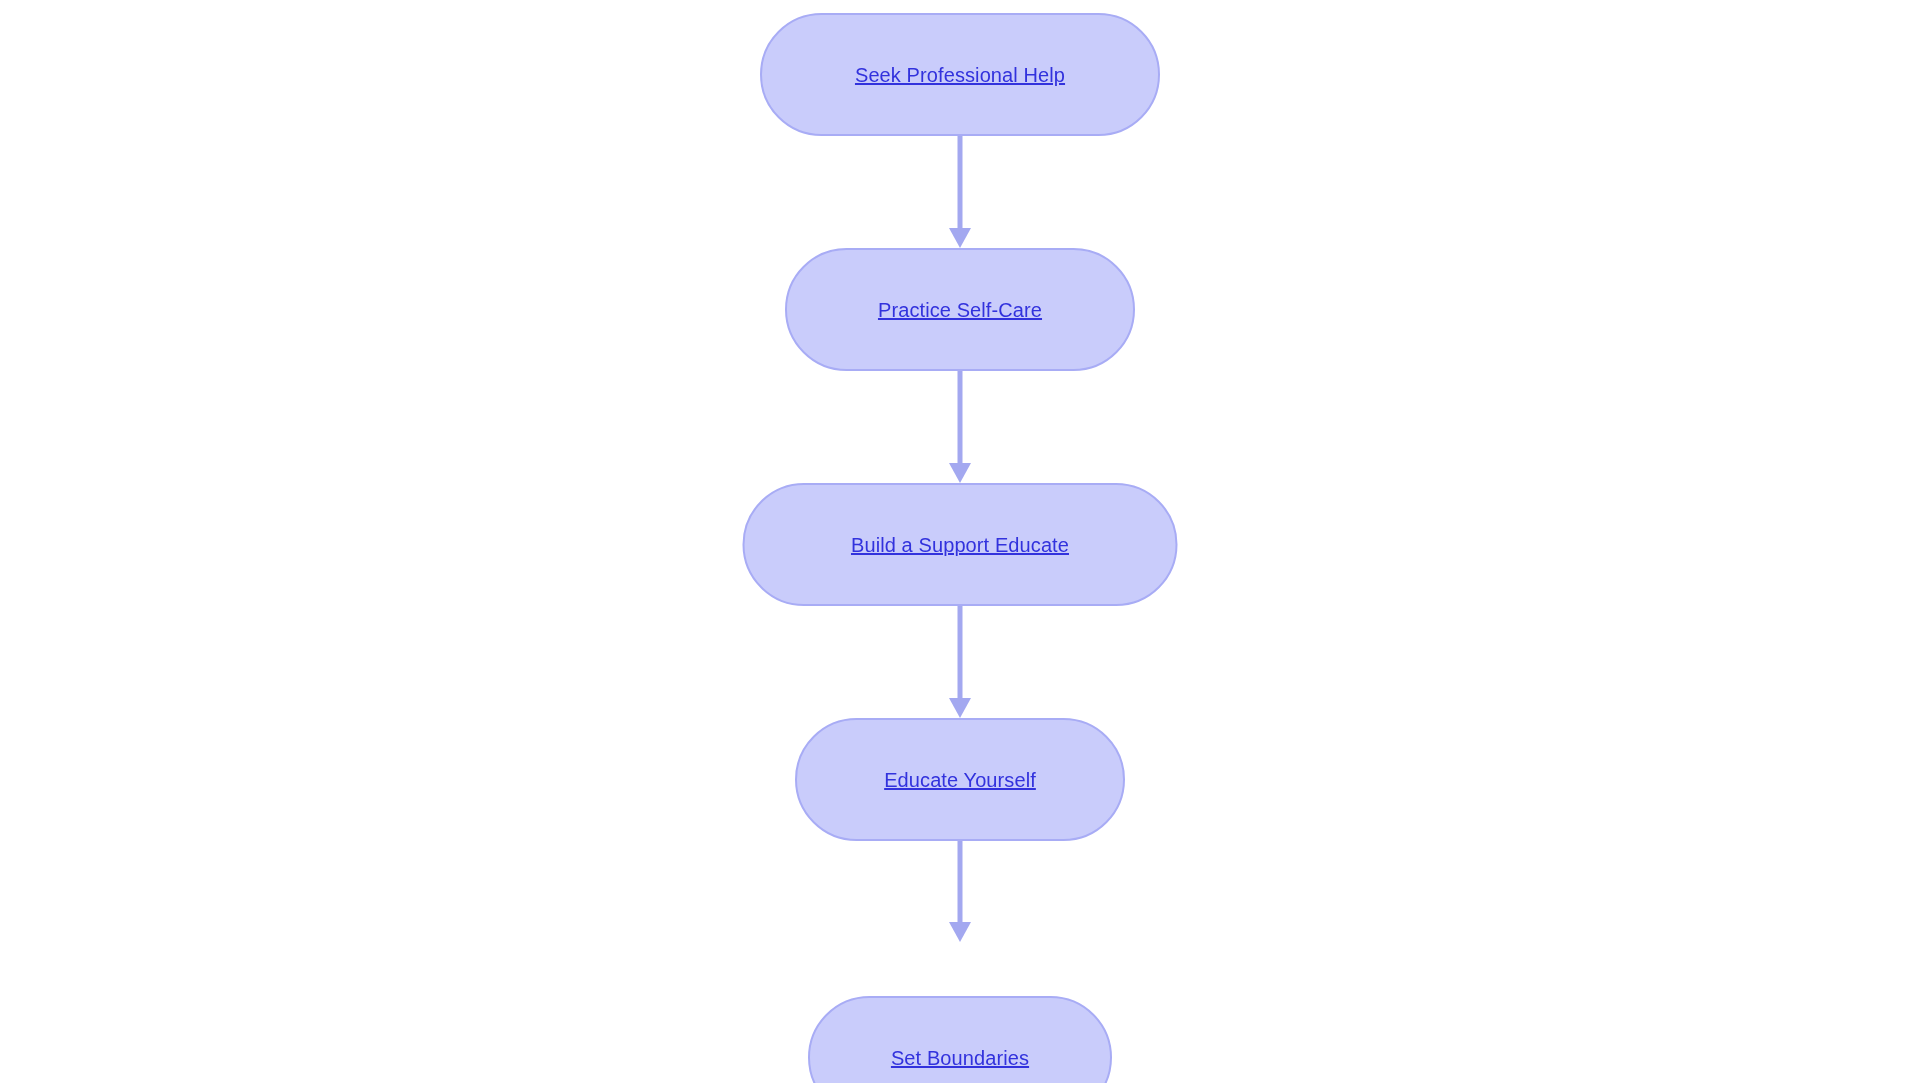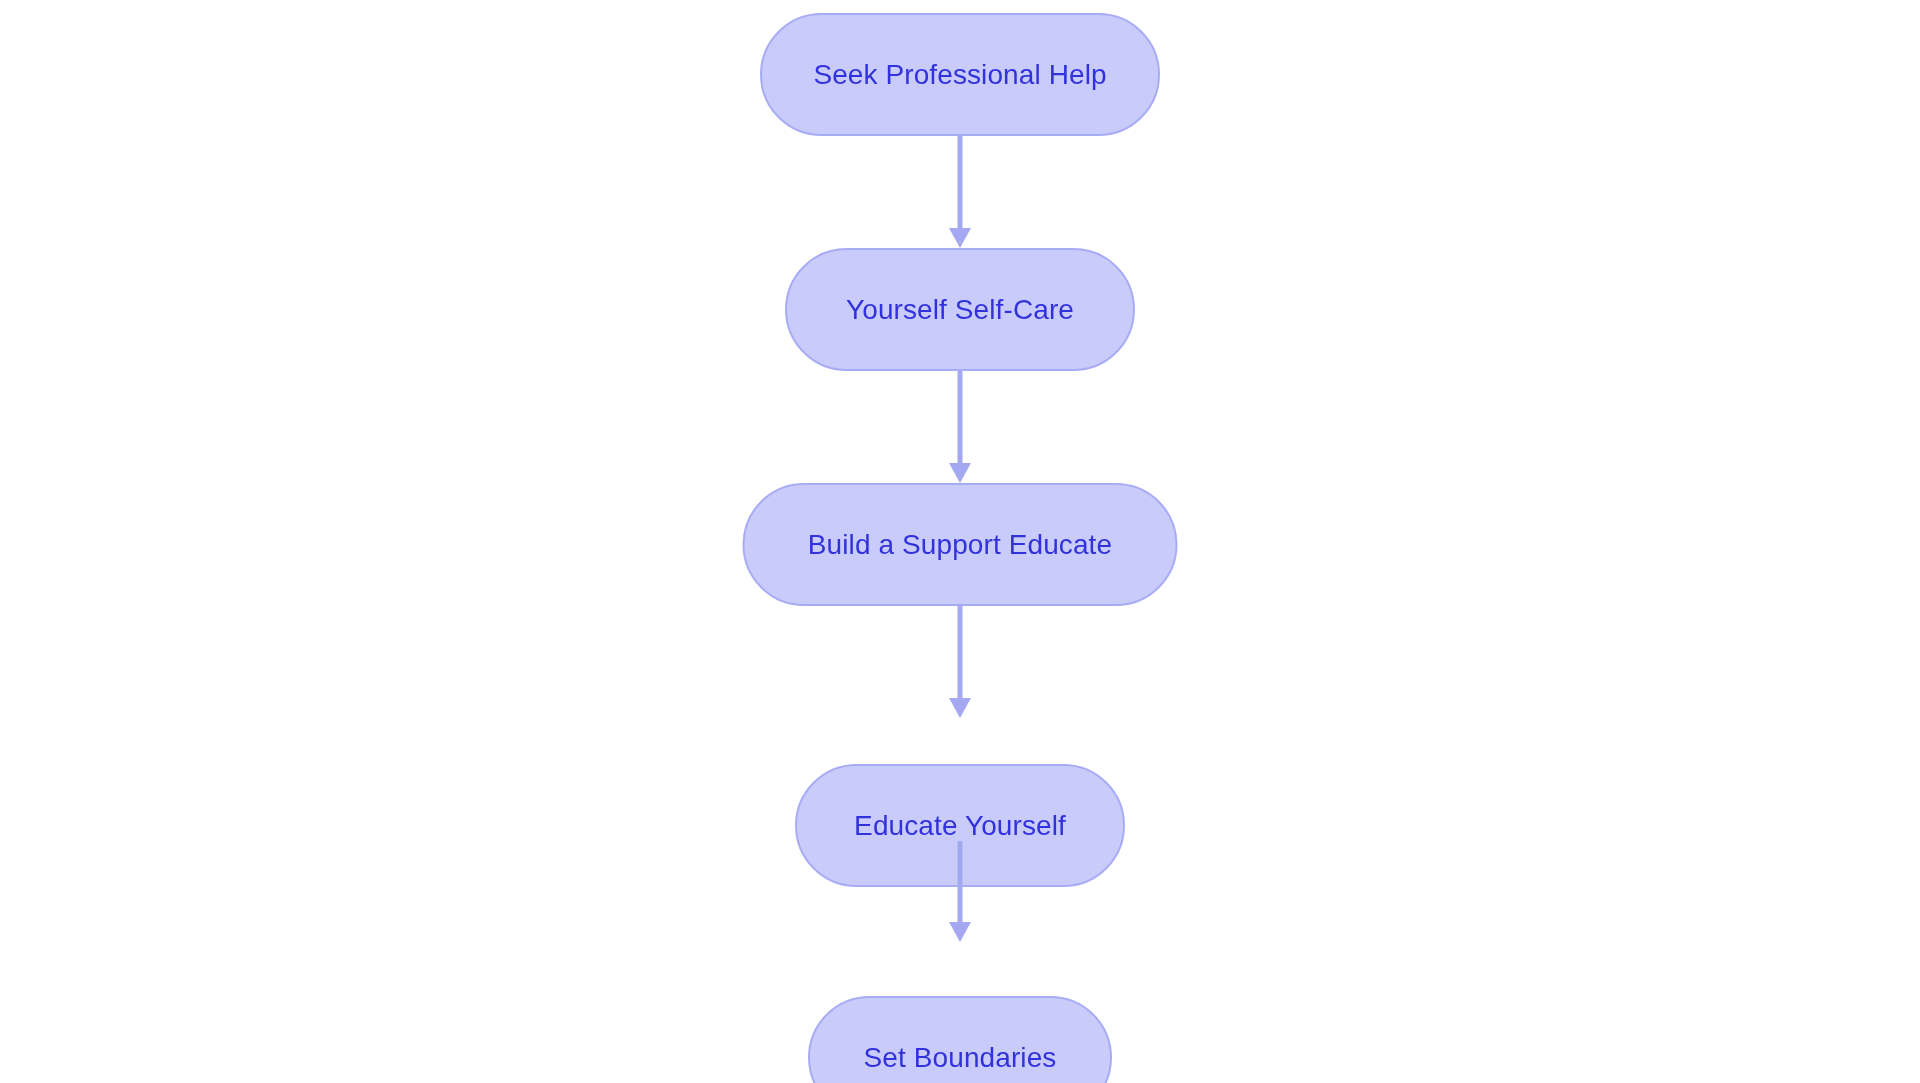--- a/index.html
+++ b/index.html
@@ -31,26 +31,27 @@
     background: #c9ccfb;
     border: 2px solid #a8acf5;
     border-radius: 999px;
     height: 123px;
     left: 50%;
     transform: translateX(-50%);
   }
 
   .flow-node-label {
     color: #3232dd;
-    font-size: 28px;
+    font-size: 20px;
     font-weight: 400;
     letter-spacing: 0.1px;
     line-height: 1;
     white-space: nowrap;
     font-family: "Liberation Sans", "DejaVu Sans", sans-serif;
+    text-decoration: underline;
   }
 
   .flow-connector {
     position: absolute;
     left: 50%;
     transform: translateX(-50%);
     width: 24px;
     pointer-events: none;
   }
   .flow-connector .conn-line {
@@ -70,21 +71,21 @@
     height: 0;
     border-left: 11px solid transparent;
     border-right: 11px solid transparent;
     border-top: 20px solid #a3a8f0;
   }
 
   
   #node-0 { top: 13px;  width: 400px; }
   #node-1 { top: 248px; width: 350px; }
   #node-2 { top: 483px; width: 435px; }
-  #node-3 { top: 718px; width: 330px; margin-top: 46px; }
+  #node-3 { top: 718px; width: 330px; }
   #node-4 { top: 996px; width: 304px; text-align: center; }
 
   
   #conn-0 { top: 136px; height: 112px; }
   #conn-0 .conn-line { height: 92px; }
   #conn-1 { top: 371px; height: 112px; }
   #conn-1 .conn-line { height: 92px; }
   #conn-2 { top: 606px; height: 112px; }
   #conn-2 .conn-line { height: 92px; }
   #conn-3 { top: 841px; height: 101px; }
@@ -98,21 +99,21 @@
   <div class="flow-node" id="node-0">
     <span class="flow-node-label">Seek Professional Help</span>
   </div>
 
   <div class="flow-connector" id="conn-0">
     <div class="conn-line"></div>
     <div class="conn-head"></div>
   </div>
 
   <div class="flow-node" id="node-1">
-    <span class="flow-node-label">Yourself Self-Care</span>
+    <span class="flow-node-label">Practice Self-Care</span>
   </div>
 
   <div class="flow-connector" id="conn-1">
     <div class="conn-line"></div>
     <div class="conn-head"></div>
   </div>
 
   <div class="flow-node" id="node-2">
     <span class="flow-node-label">Build a Support Educate</span>
   </div>

